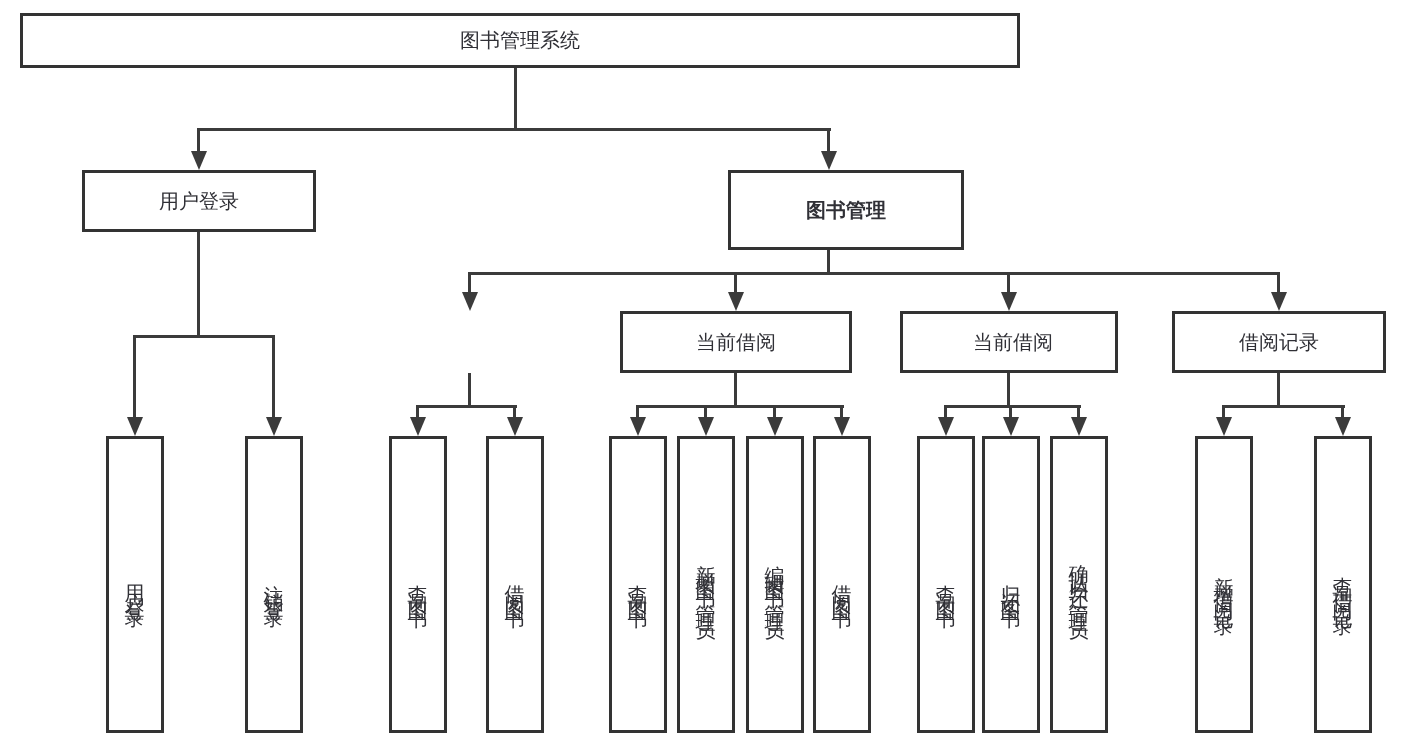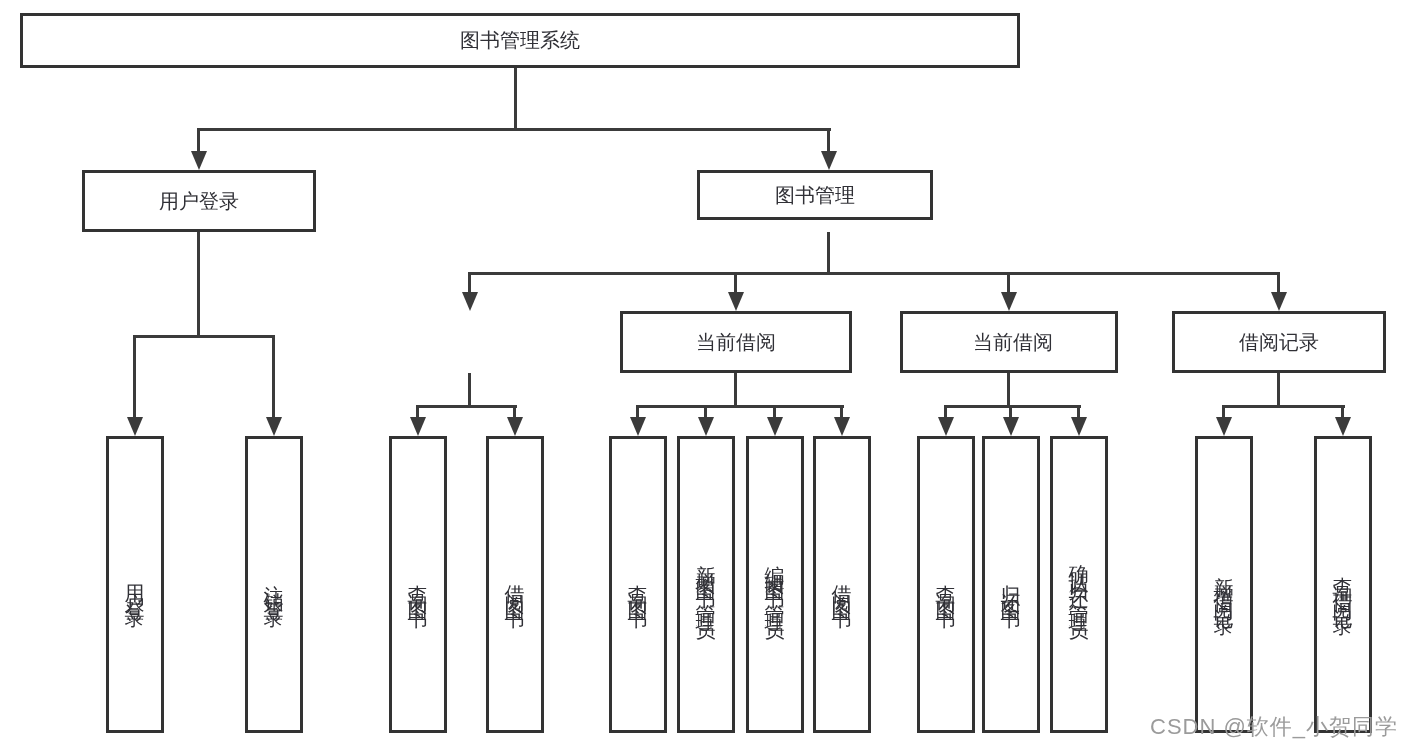--- a/index.html
+++ b/index.html
@@ -40,21 +40,21 @@
   <div class="vline" style="left:514px;top:68px;height:60px;"></div>
   <div class="hline" style="left:197px;top:128px;width:634px;"></div>
   <div class="vline" style="left:197px;top:128px;height:25px;"></div>
   <div class="arrowhead" style="left:191px;top:151px;"></div>
   <div class="vline" style="left:827px;top:128px;height:25px;"></div>
   <div class="arrowhead" style="left:821px;top:151px;"></div>
 
   <div class="box" style="left:82px;top:170px;width:234px;height:62px;">
     <span>用户登录</span>
   </div>
-  <div class="box" style="left:697px;top:170px;width:236px;height:50px;">
+  <div class="box" style="left:728px;top:170px;width:236px;height:80px;font-weight:bold;">
     <span>图书管理</span>
   </div>
 
   <div class="vline" style="left:197px;top:232px;height:105px;"></div>
   <div class="hline" style="left:133px;top:335px;width:142px;"></div>
   <div class="vline" style="left:133px;top:335px;height:85px;"></div>
   <div class="arrowhead" style="left:127px;top:417px;"></div>
   <div class="vline" style="left:272px;top:335px;height:85px;"></div>
   <div class="arrowhead" style="left:266px;top:417px;"></div>
 
@@ -150,15 +150,14 @@
     <span class="vlabel">确认归还（管理员）</span>
   </div>
 
   <div class="box" style="left:1195px;top:436px;width:58px;height:297px;">
     <span class="vlabel">新增借阅记录</span>
   </div>
   <div class="box" style="left:1314px;top:436px;width:58px;height:297px;">
     <span class="vlabel">查询借阅记录</span>
   </div>
 
-  <div class="watermark">CSDN @软件_小贺同学</div>
 
 </div>
 
 </body></html>

